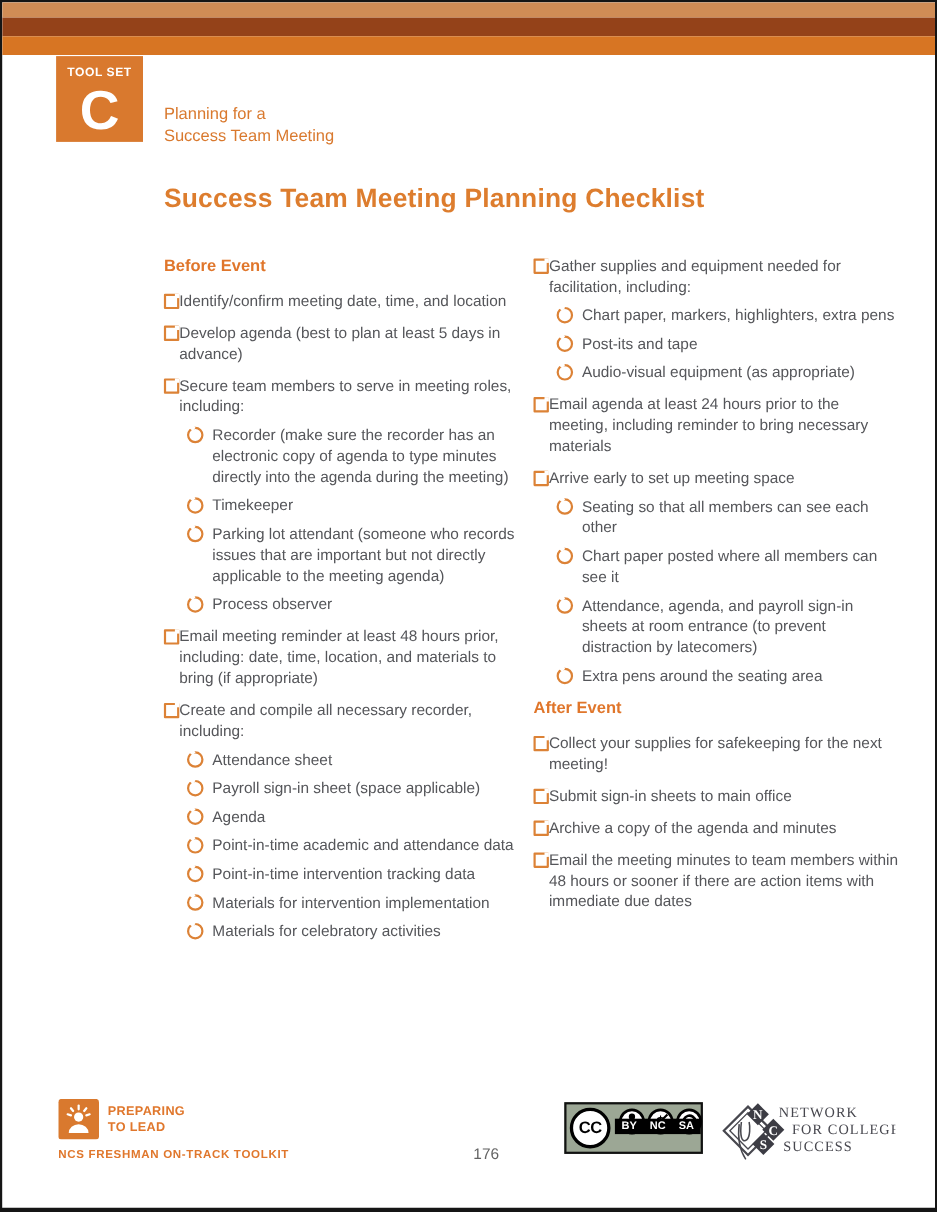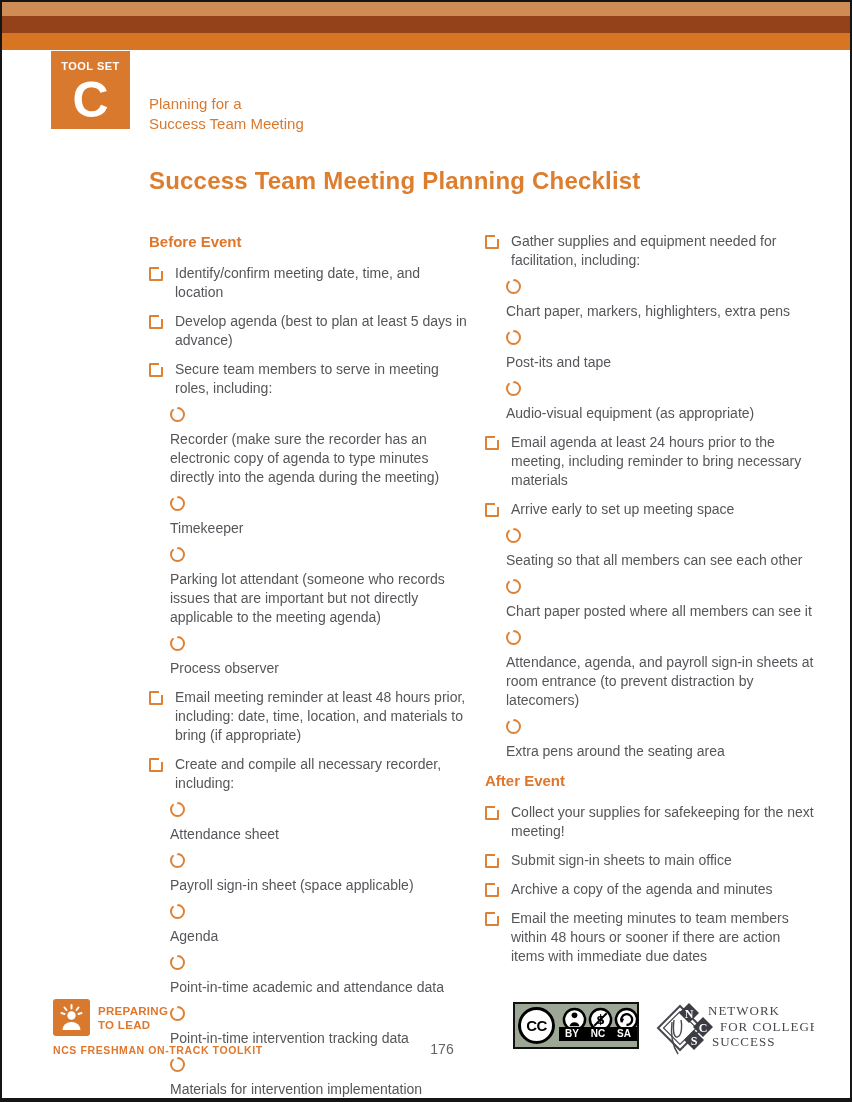--- a/index.html
+++ b/index.html
@@ -29,27 +29,27 @@
     font-size:24px;font-weight:bold;letter-spacing:.2px;
   }
 
   .col{position:absolute;top:230px;color:#55565a;font-size:14px;line-height:19px;}
   .col-left{left:147px;width:322px;}
   .col-right{left:483px;width:332px;}
 
   .sec-heading{color:#e0762b;font-size:15px;font-weight:bold;margin:0 0 13px 0;}
   .sec-heading.later{margin-top:8px;}
   .item-block{margin-bottom:10px;}
-  .item-row{display:flex;gap:12px;}
+  .item-row{display:flex;}
   .cb{
     flex:none;width:10px;height:10px;border:2px solid #dc8236;border-radius:1px;
     margin-top:3px;position:relative;background:#fff;
   }
   .cb::after{content:"";position:absolute;top:-2px;right:-2px;width:4px;height:4px;background:#fff;}
-  .sub-row{display:flex;gap:8px;margin:7px 0 7px 21px;flex-direction:column;}
+  .sub-row{display:flex;gap:8px;margin:7px 0 7px 21px;}
   .circ{
     flex:none;width:11px;height:11px;border:2px solid #dc8236;border-radius:50%;
     margin-top:2px;position:relative;background:#fff;
   }
   .circ::after{content:"";position:absolute;top:-3px;left:1px;width:4px;height:4px;background:#fff;transform:rotate(40deg);}
 
   
   .ptl-icon{position:absolute;left:51px;top:997px;}
   .ptl-text{position:absolute;left:96px;top:1002px;color:#e0772c;font-size:11.5px;font-weight:bold;line-height:14px;letter-spacing:.3px;}
   .toolkit{position:absolute;left:51px;top:1042px;color:#e0772c;font-size:10.5px;font-weight:bold;letter-spacing:.6px;}
@@ -58,21 +58,21 @@
   .cc-badge{
     position:absolute;left:511px;top:1000px;width:126px;height:47px;box-sizing:border-box;
     background:#9ca795;border:2px solid #111;
   }
   .cc-big{
     position:absolute;left:3px;top:3px;width:31px;height:31px;border-radius:50%;
     background:#fff;border:3.5px solid #000;color:#000;font-weight:bold;font-size:15px;
     display:flex;align-items:center;justify-content:center;letter-spacing:-.5px;
   }
   .cc-strip{
-    position:absolute;left:44px;right:0;bottom:6px;height:14px;background:#000;
+    position:absolute;left:44px;right:0;bottom:16px;height:14px;background:#000;
     display:flex;color:#fff;font-size:10px;font-weight:bold;
   }
   .cc-strip span{flex:1;text-align:center;line-height:14px;}
   .cc-ic{position:absolute;top:3px;}
   .cc-ic.i1{left:47px;} .cc-ic.i2{left:73px;} .cc-ic.i3{left:99px;}
 
   .ncs-logo{position:absolute;left:650px;top:996px;}
 </style>
 </head>
 <body>

